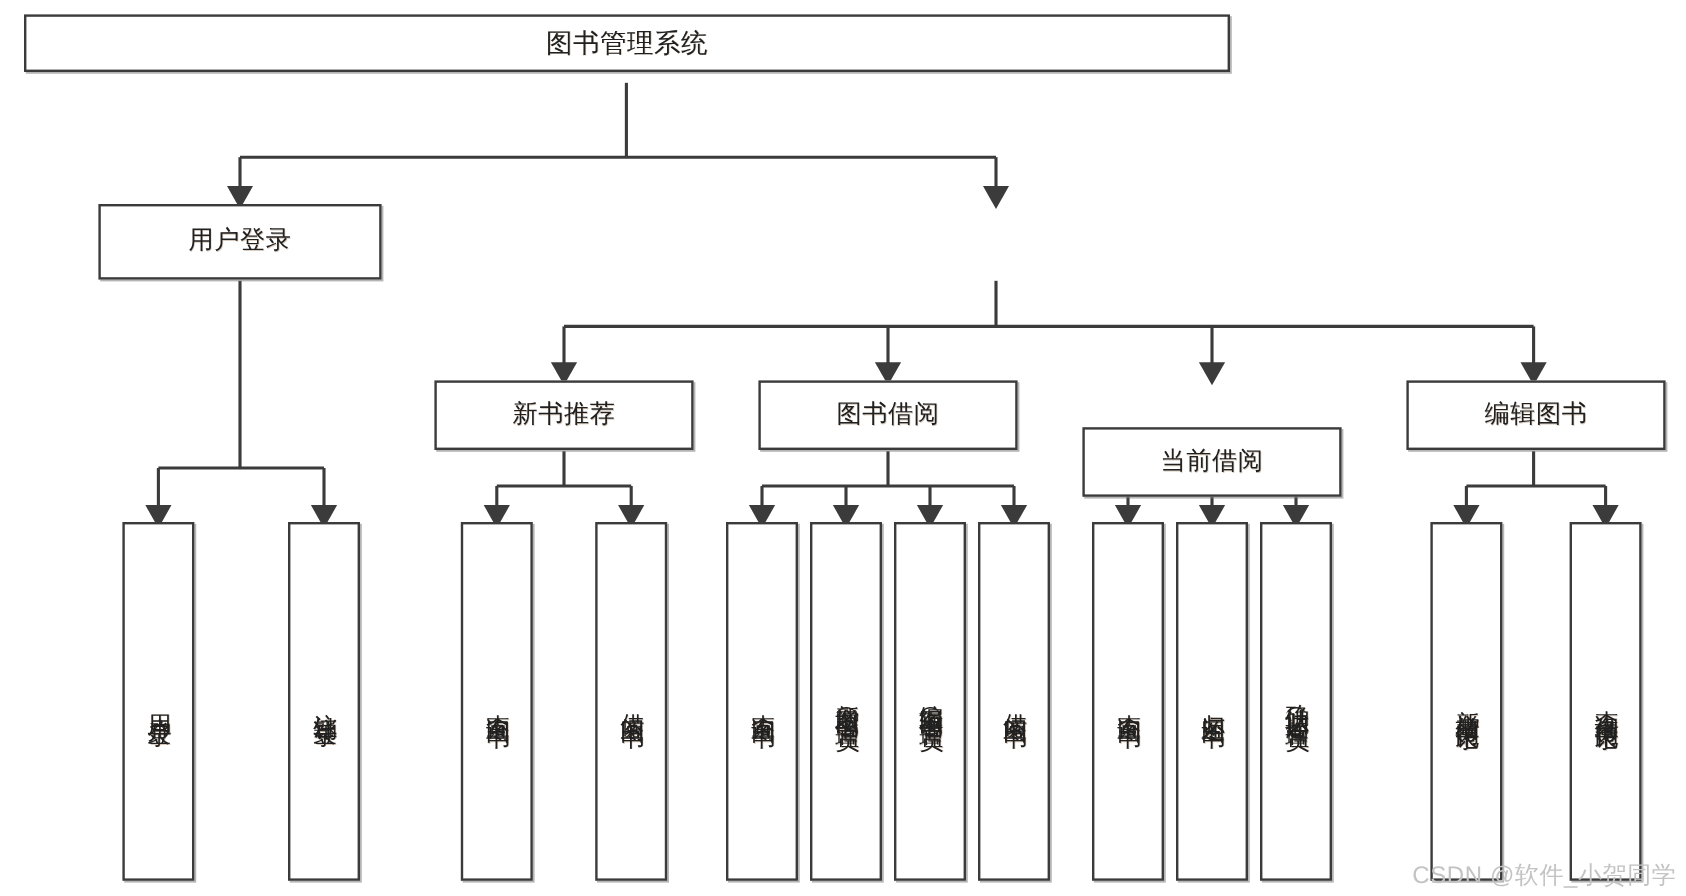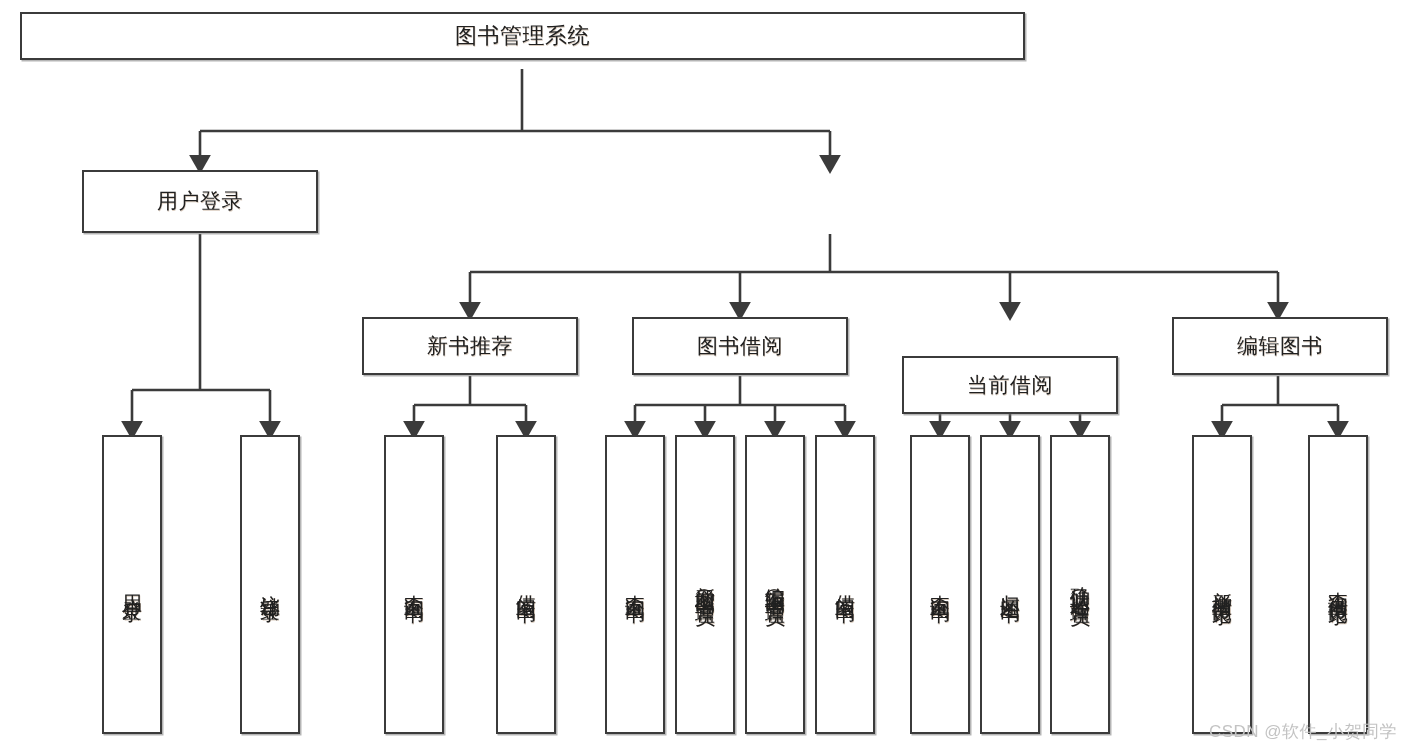--- a/index.html
+++ b/index.html
@@ -58,21 +58,21 @@
     font-size: 20px;
     line-height: 1.45;
     letter-spacing: 3px;
     white-space: nowrap;
     max-height: 280px;
   }
   #watermark {
     position: absolute;
     right: 8px;
     bottom: 4px;
-    font-size: 17px;
+    font-size: 20px;
     color: #c3c3c3;
     letter-spacing: 0.5px;
     z-index: 5;
     white-space: nowrap;
     user-select: none;
   }
 </style>
 </head>
 <body>
 

